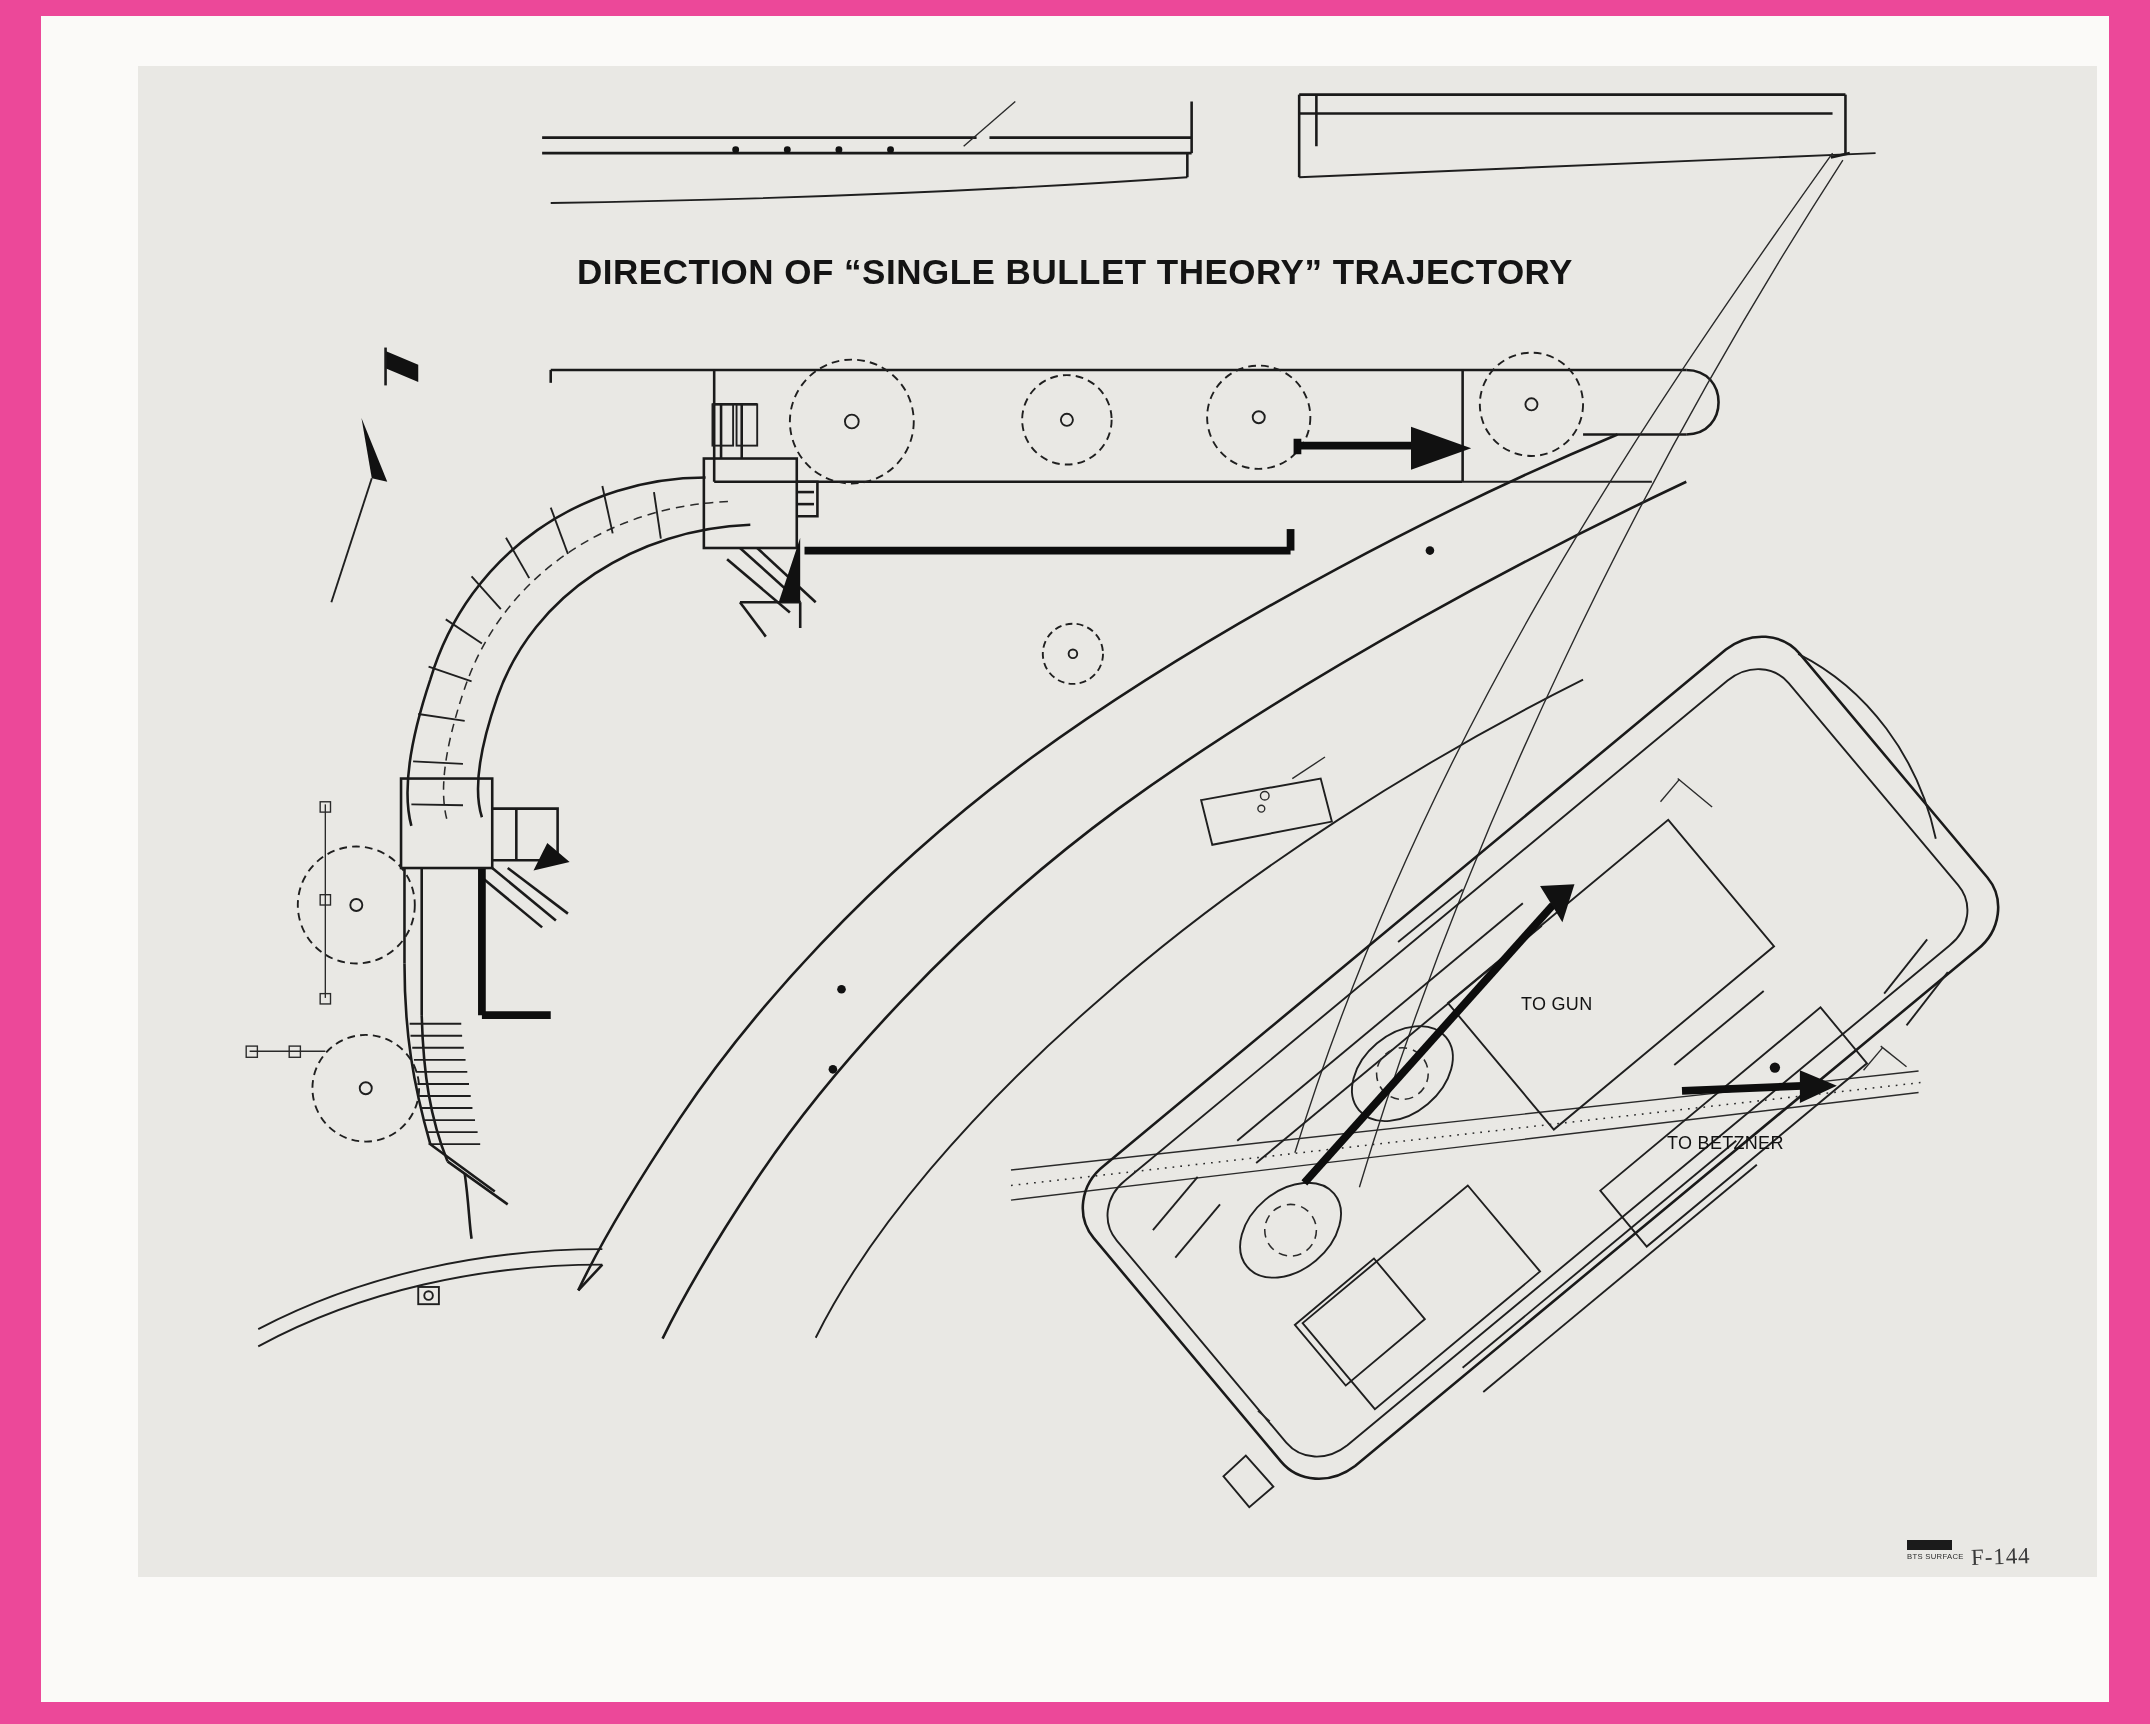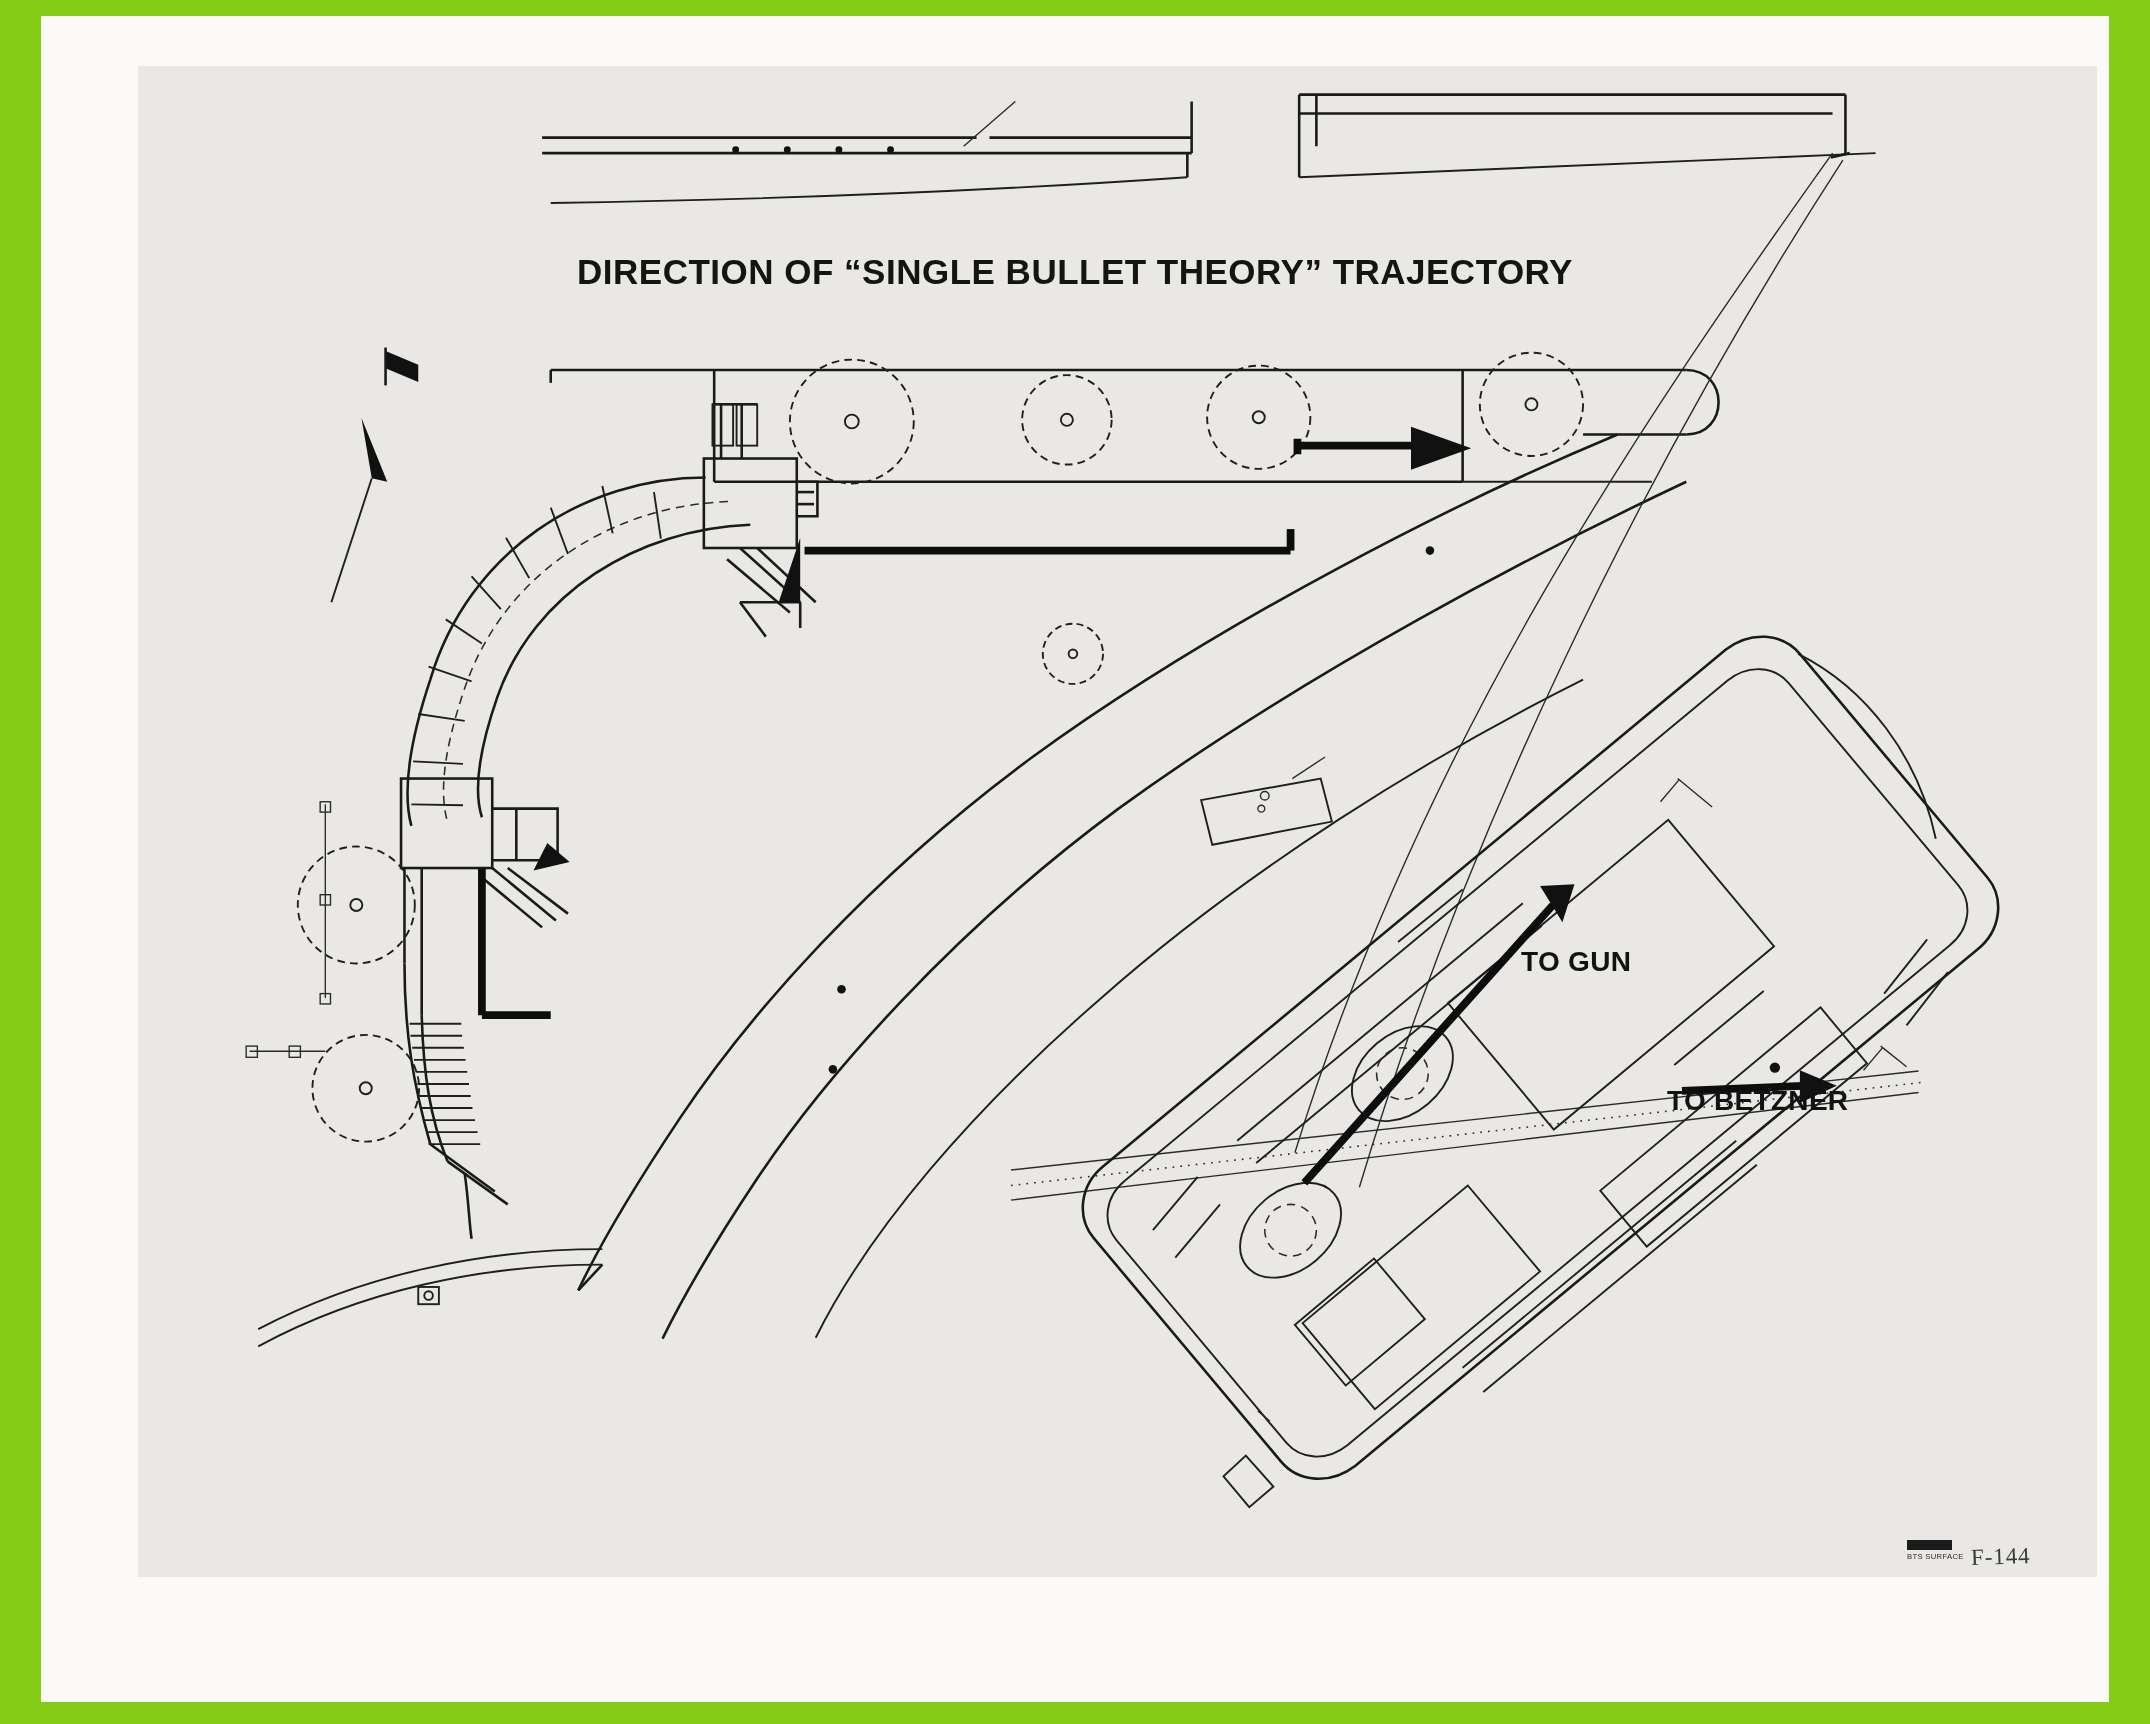--- a/index.html
+++ b/index.html
@@ -11,21 +11,21 @@
     width: 2151px;
     height: 1724px;
     font-family: "Liberation Sans", sans-serif;
     overflow: hidden;
   }
   #photo-frame {
     position: absolute;
     left: 0; top: 0;
     width: 2151px;
     height: 1724px;
-    background: #84cc16;
+    background: #ec4899;
   }
   
   #print-area {
     position: absolute;
     left: 41px;
     top: 15.5px;
     width: 2068px;
     height: 1686px;
     background: #fbfaf8;
   }
@@ -53,26 +53,27 @@
     text-align: center;
     font-size: 35px;
     font-weight: bold;
     letter-spacing: 0.5px;
     color: #141414;
     font-family: "Liberation Sans", sans-serif;
     white-space: nowrap;
   }
   .callout-label {
     position: absolute;
-    font-size: 28px;
-    font-weight: bold;
+    font-size: 18px;
+    font-weight: normal;
     letter-spacing: 0.3px;
     color: #121212;
     font-family: "Liberation Sans", sans-serif;
     white-space: nowrap;
+    margin-top: 48px;
   }
   #label-to-gun { left: 1521px; top: 946px; }
   #label-to-betzner { left: 1667px; top: 1085px; }
   #stamp-area {
     position: absolute;
     left: 1907px;
     top: 1535px;
     width: 153px;
     height: 43px;
     text-decoration: underline;

